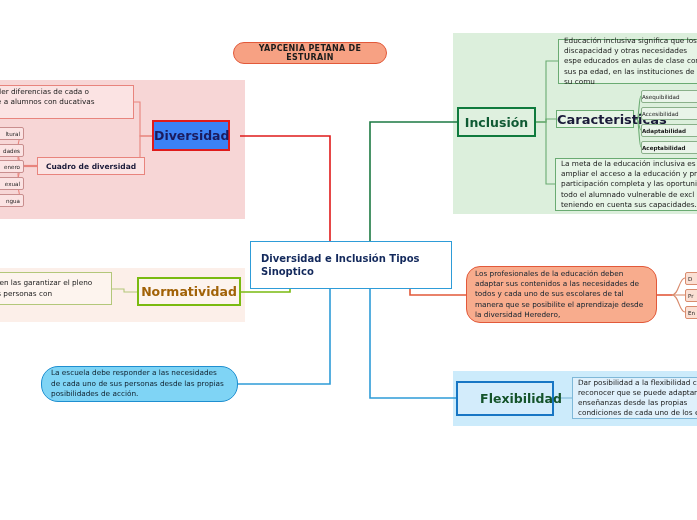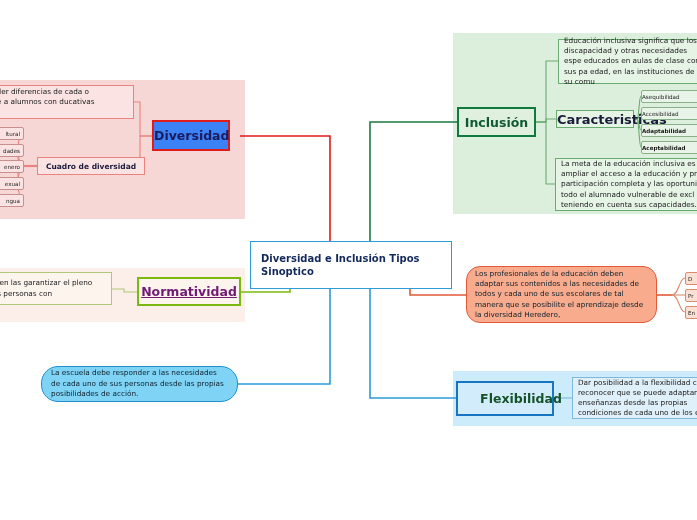--- a/index.html
+++ b/index.html
@@ -121,21 +121,21 @@
     border: 2.4px solid #0f7a3d;
   }
   .node-inclusion .node-label { color: #0f5a33; }
 
   .node-normatividad {
     left: 137px; top: 277px;
     width: 104px; height: 29px;
     background: #fdf4ee;
     border: 2.4px solid #7aba10;
   }
-  .node-normatividad .node-label { color: #701a75; text-decoration: underline; }
+  .node-normatividad .node-label { color: #a16207; }
 
   .node-flexibilidad {
     left: 456px; top: 381px;
     width: 98px; height: 35px;
     background: #d3ecfb;
     border: 2.4px solid #1776c4;
   }
   .node-flexibilidad .node-label { color: #14532a; margin-left: 32px; }
 
   
@@ -394,20 +394,23 @@
       <path d="M 672 295 C 679 295 679 278 685 278" stroke="#d98c6e" stroke-width="1.1"></path>
       <path d="M 672 295 L 685 295" stroke="#d98c6e" stroke-width="1.1"></path>
       <path d="M 672 295 C 679 295 679 312 685 312" stroke="#d98c6e" stroke-width="1.1"></path>
 
       <path d="M 370 289 L 370 398 L 456 398" stroke="#2e9cd8" stroke-width="1.6"></path>
 
       <path d="M 554 398 L 563 398 L 563 398 L 572 398" stroke="#7fb8d8" stroke-width="1.1"></path>
     </g>
   </svg>
 
+  <div class="node title-pill">
+    <span class="node-label">YAPCENIA PETANA DE ESTURAIN</span>
+  </div>
 
   <div class="node root-node">
     <span class="node-label">Diversidad e Inclusión Tipos Sinoptico</span>
   </div>
 
   <div class="node branch-head node-diversidad">
     <span class="node-label">Diversidad</span>
   </div>
 
   <div class="sub-node node-div-desc">

